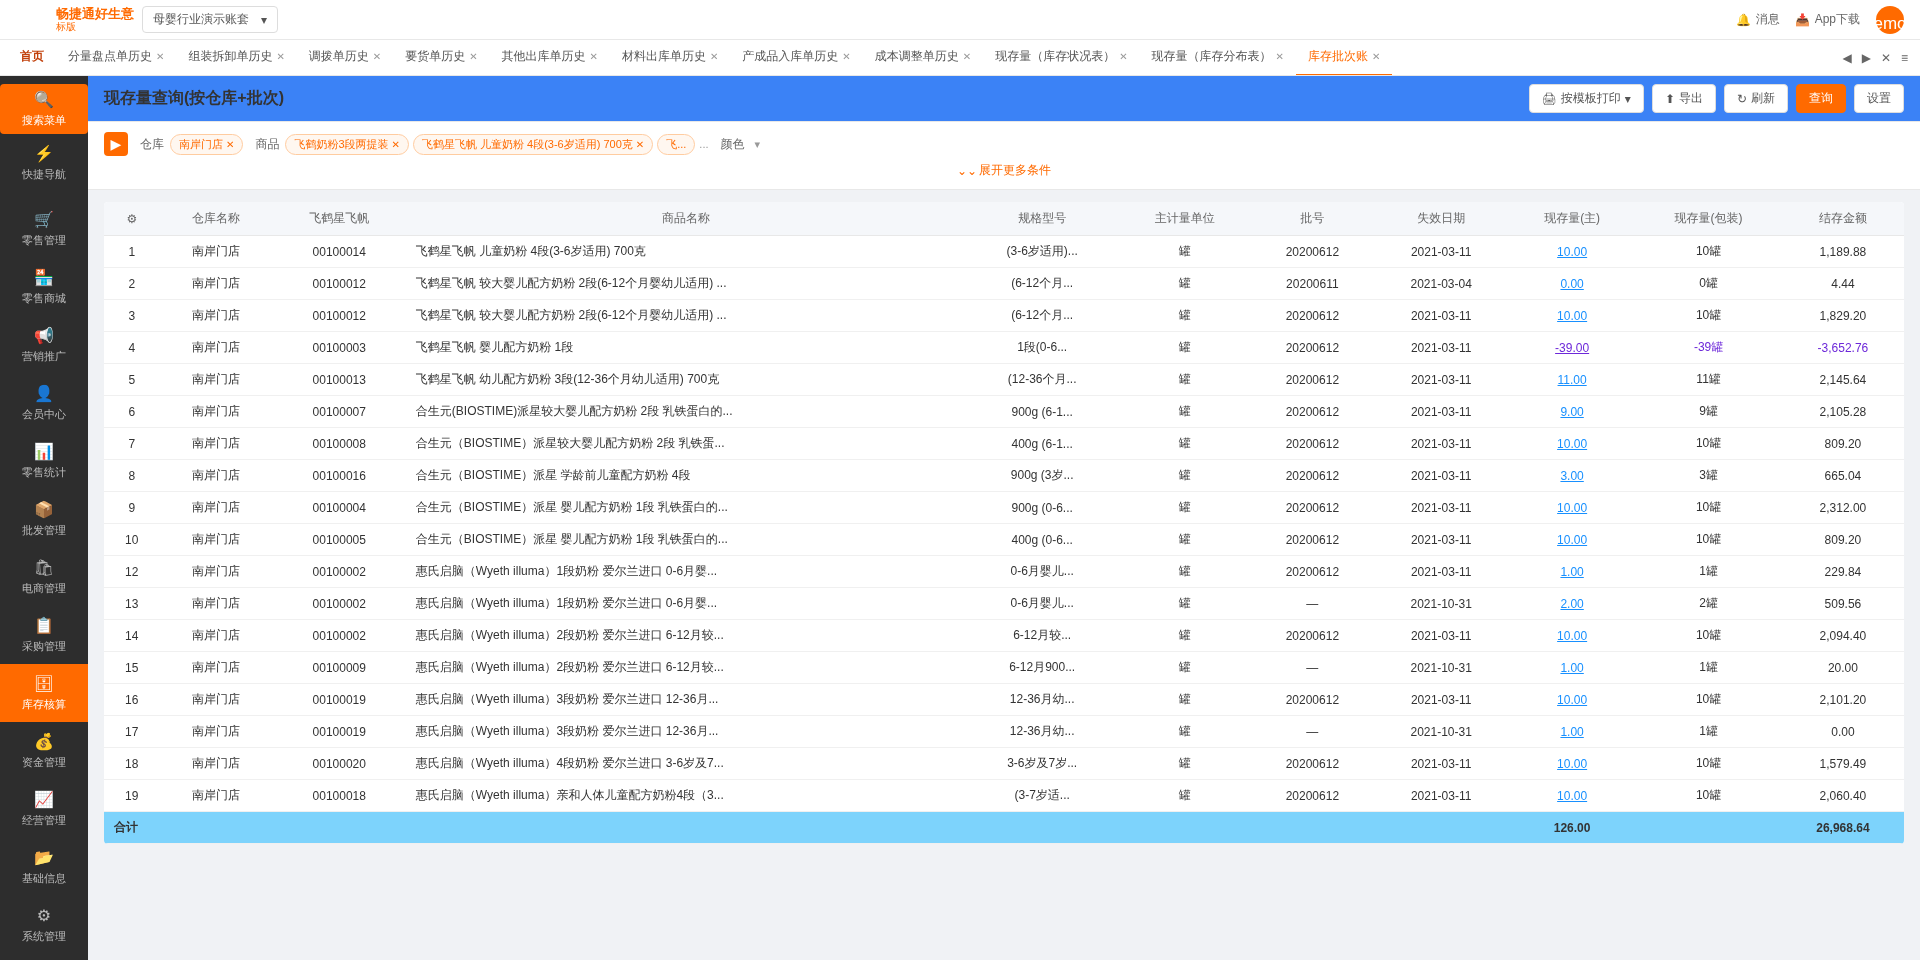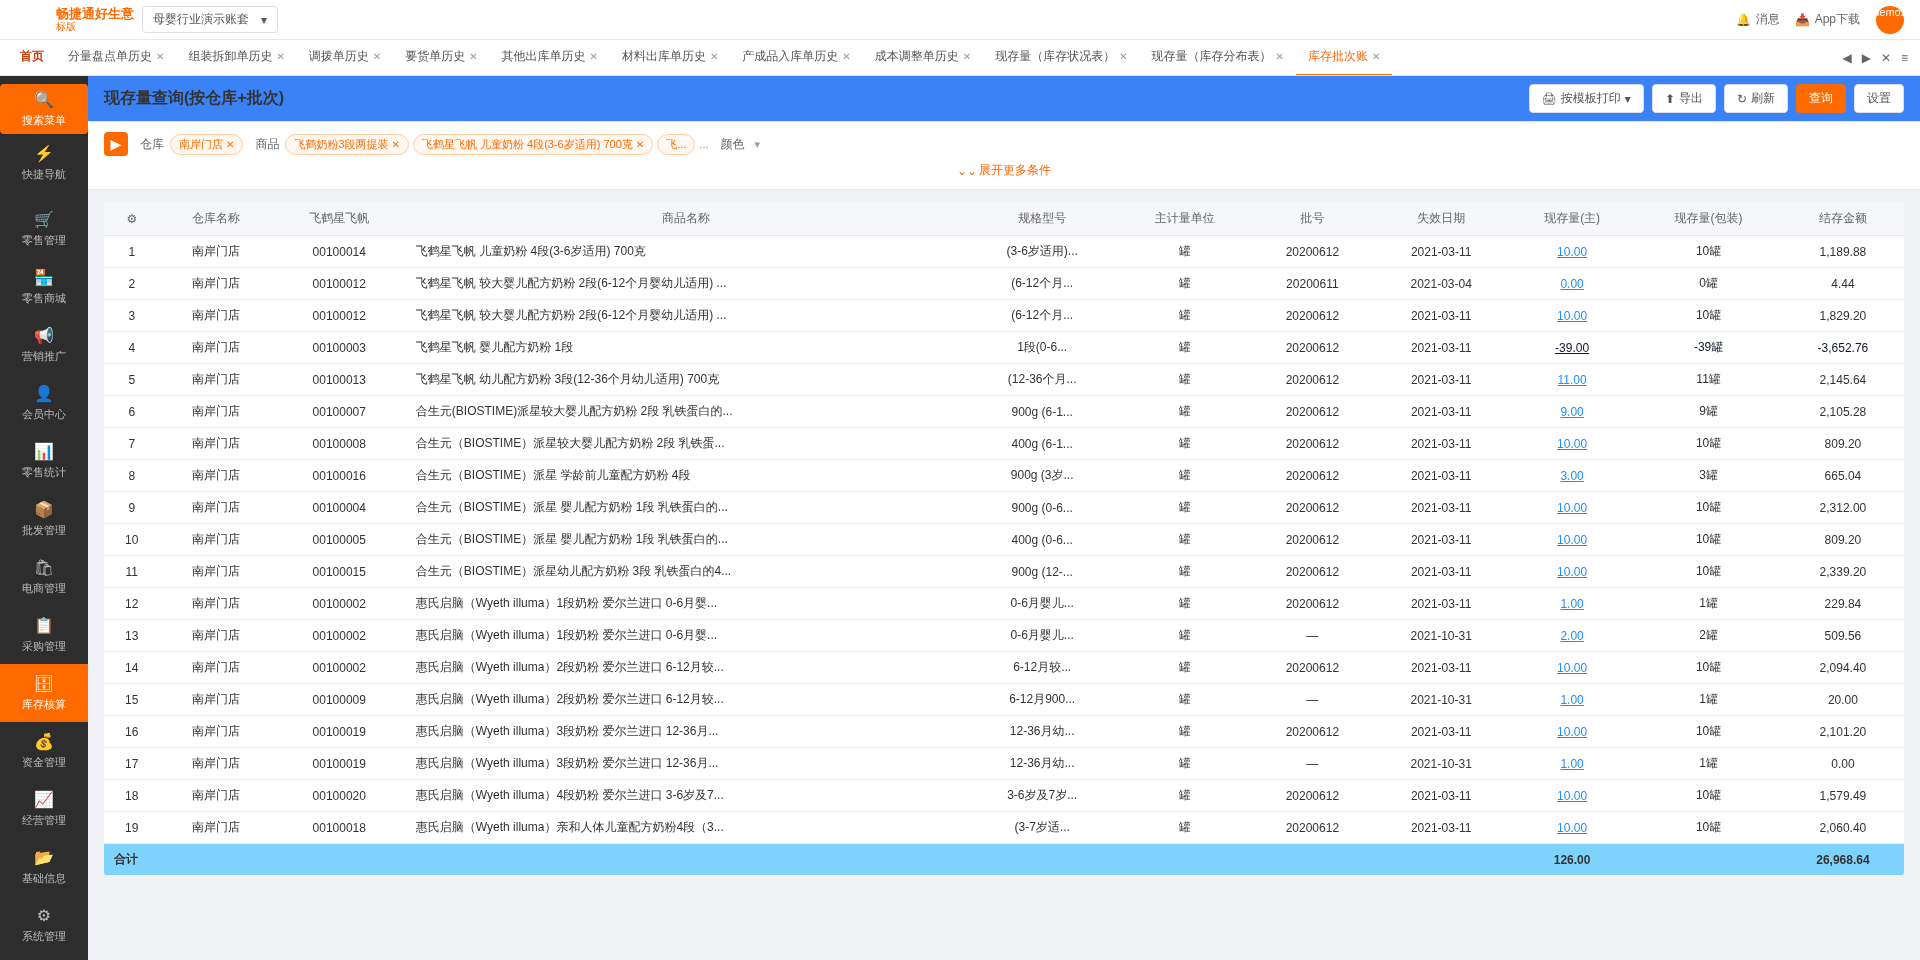--- a/index.html
+++ b/index.html
@@ -6,21 +6,21 @@
     body { font-family: 'Microsoft YaHei', '微软雅黑', sans-serif; font-size: 12px; background: #f5f5f5; color: #333; width: 1920px; height: 960px; overflow: hidden; display: flex; flex-direction: column; }
 
     
     .top-bar { height: 40px; background: #fff; display: flex; align-items: center; justify-content: space-between; padding: 0 16px; border-bottom: 1px solid #e8e8e8; flex-shrink: 0; }
     .top-bar-left { display: flex; align-items: center; gap: 8px; }
     .logo-area { display: flex; align-items: center; gap: 6px; margin-left: 40px; }
     .logo-text { font-size: 13px; font-weight: bold; color: #ff6a00; line-height: 1.2; }
     .org-selector { display: flex; align-items: center; gap: 12px; padding: 4px 10px; border: 1px solid #ddd; border-radius: 4px; cursor: pointer; font-size: 12px; color: #555; }
     .top-bar-right { display: flex; align-items: center; gap: 16px; font-size: 12px; color: #666; }
     .top-bar-right span { cursor: pointer; display: flex; align-items: center; gap: 4px; }
-    .avatar { width: 28px; height: 28px; border-radius: 50%; background: #ff6a00; display: flex; align-items: flex-start; justify-content: center; color: #fff; font-size: 11px; }
+    .avatar { width: 28px; height: 28px; border-radius: 50%; background: #ff6a00; display: flex; align-items: flex-end; justify-content: center; color: #fff; font-size: 17px; }
 
     
     .nav-tabs { height: 36px; background: #fff; display: flex; align-items: center; border-bottom: 1px solid #e8e8e8; flex-shrink: 0; padding: 0 8px; overflow: hidden; }
     .nav-tab { height: 36px; display: flex; align-items: center; padding: 0 12px; font-size: 12px; color: #555; cursor: pointer; border-bottom: 2px solid transparent; white-space: nowrap; gap: 4px; flex-shrink: 0; }
     .nav-tab.home { color: #c2410c; font-weight: bold; }
     .nav-tab .close-x { color: #999; font-size: 10px; cursor: pointer; }
     .nav-tab.active { border-bottom: 2px solid #ff6a00; color: #ff6a00; }
     .nav-tab-arrows { display: flex; align-items: center; gap: 2px; margin-left: auto; }
     .nav-tab-arrows span { cursor: pointer; padding: 2px 4px; color: #666; font-size: 12px; }
 
@@ -54,21 +54,21 @@
     .filter-tag .tag-close { cursor: pointer; color: #ff6a00; font-size: 10px; }
     .filter-more { color: #999; font-size: 11px; cursor: pointer; }
     .expand-row { display: flex; justify-content: center; margin-top: 6px; }
 
     
     .table-wrapper { flex: 1; overflow: auto; padding: 12px 16px; }
     .data-table { width: 100%; border-collapse: collapse; background: #fff; border-radius: 4px; overflow: hidden; }
     .data-table th { background: #f5f7fa; border-bottom: 1px solid #e8e8e8; padding: 8px 10px; font-size: 12px; color: #666; font-weight: normal; text-align: center; white-space: nowrap; position: sticky; top: 0; z-index: 1; }
     .data-table td { padding: 7px 10px; border-bottom: 1px solid #f0f0f0; font-size: 12px; color: #333; text-align: center; white-space: nowrap; }
     .data-table .num-link { color: #1890ff; text-decoration: underline; cursor: pointer; }
-    .data-table .neg { color: #0f172a; }
+    .data-table .neg { color: #6d28d9; }
     .data-table td.text-left { text-align: left; }
     .footer-row td { background: #7dd3fc; font-weight: bold; color: #333; }
     .expand-toggle { color: #ff6a00; cursor: pointer; display: inline-flex; align-items: center; gap: 2px; font-size: 12px; }
 
     
     ::-webkit-scrollbar { width: 6px; height: 6px; }
     ::-webkit-scrollbar-track { background: #f1f1f1; }
     ::-webkit-scrollbar-thumb { background: #ccc; border-radius: 3px; }
 
     .sidebar-divider { width: 60%; height: 1px; background: #444; margin: 4px 0; }
@@ -447,33 +447,20 @@
     <td class="text-left">合生元（BIOSTIME）派星 婴儿配方奶粉 1段 乳铁蛋白的...</td>
     <td>400g (0-6...</td>
     <td>罐</td>
     <td>20200612</td>
     <td>2021-03-11</td>
     <td class="num-link">10.00</td>
     <td class="">10罐</td>
     <td class="">809.20</td>
   </tr>
             <tr>
-    <td>11</td>
-    <td>南岸门店</td>
-    <td>00100015</td>
-    <td class="text-left">合生元（BIOSTIME）派星幼儿配方奶粉 3段 乳铁蛋白的4...</td>
-    <td>900g (12-...</td>
-    <td>罐</td>
-    <td>20200612</td>
-    <td>2021-03-11</td>
-    <td class="num-link">10.00</td>
-    <td class="">10罐</td>
-    <td class="">2,339.20</td>
-  </tr>
-            <tr>
     <td>12</td>
     <td>南岸门店</td>
     <td>00100002</td>
     <td class="text-left">惠氏启脑（Wyeth illuma）1段奶粉 爱尔兰进口 0-6月婴...</td>
     <td>0-6月婴儿...</td>
     <td>罐</td>
     <td>20200612</td>
     <td>2021-03-11</td>
     <td class="num-link">1.00</td>
     <td class="">1罐</td>

